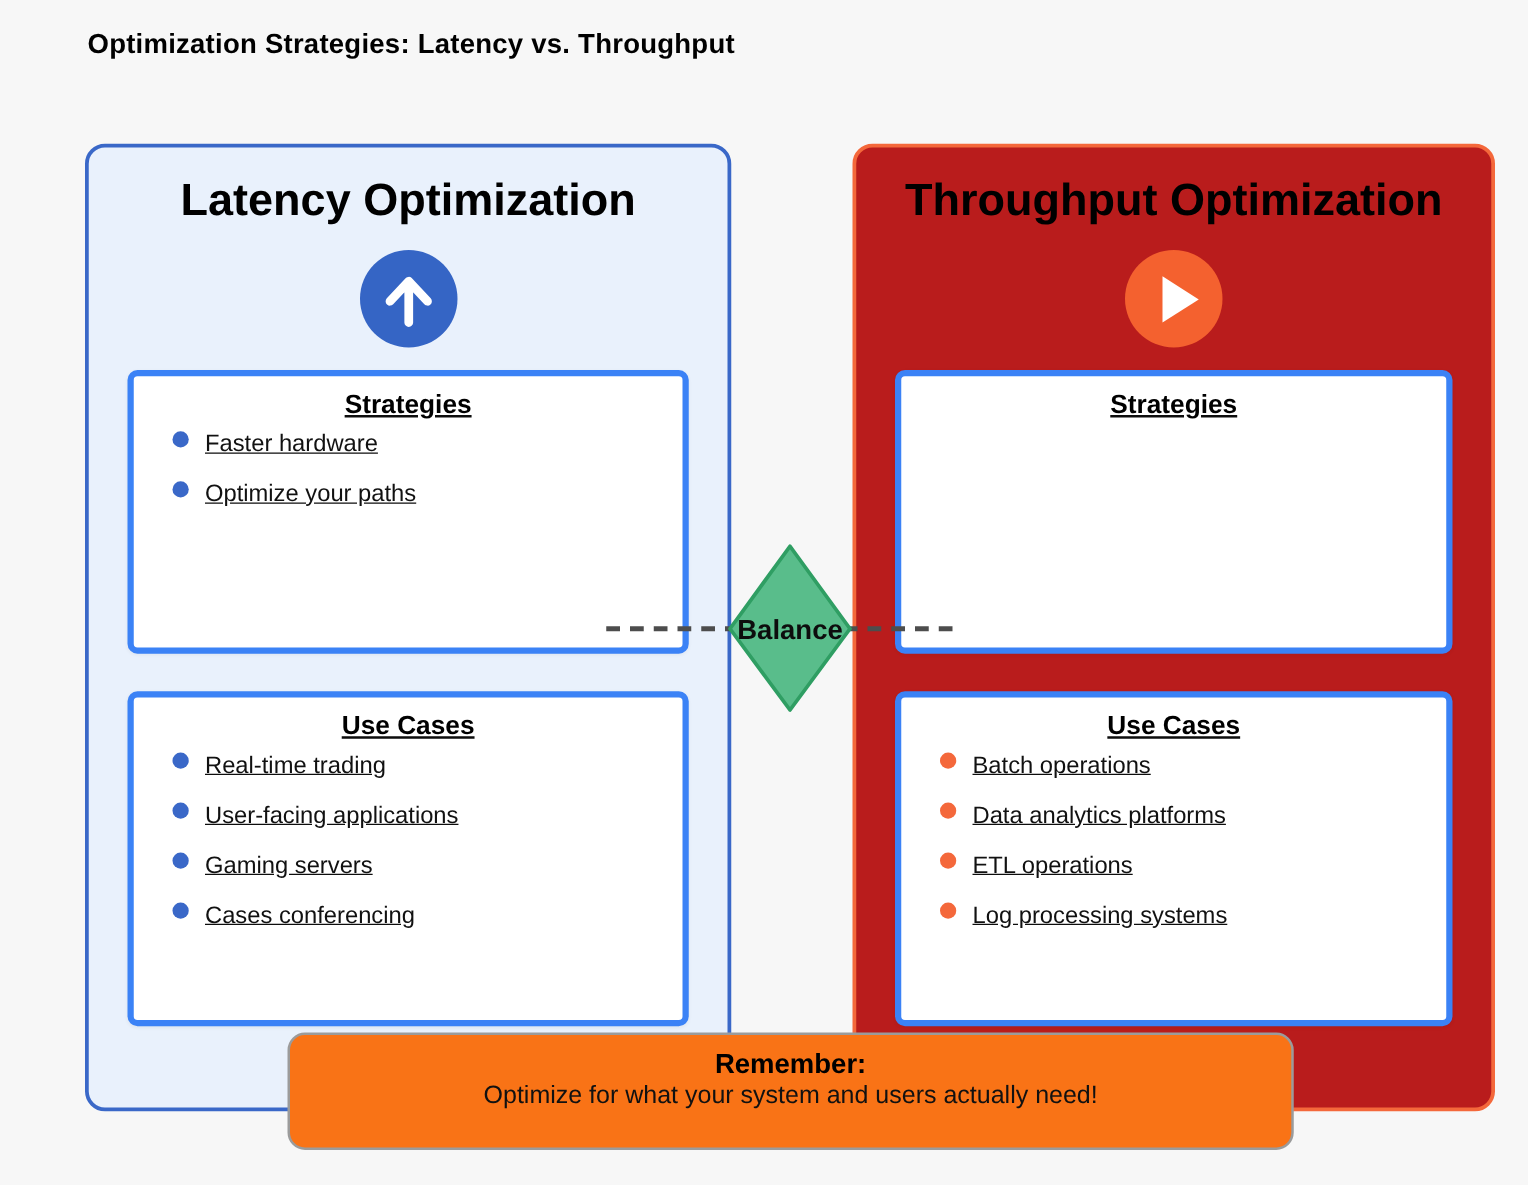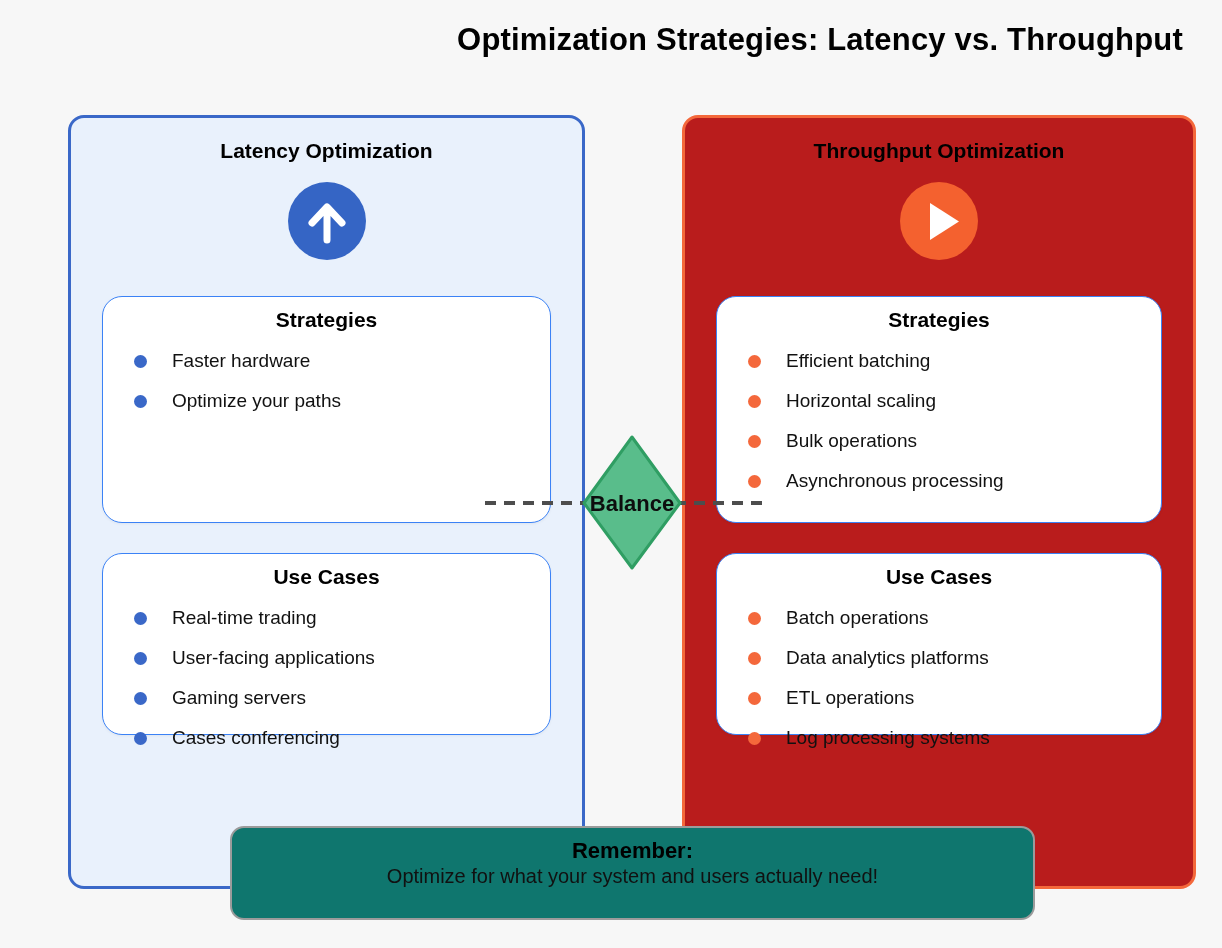--- a/index.html
+++ b/index.html
@@ -10,23 +10,23 @@
   }
   #canvas {
     position:relative;
     width:1222px;
     height:948px;
     background:#f7f7f7;
     overflow:hidden;
   }
   .main-title {
     position:absolute;
-    top:22px; left:56px; width:1127px;
-    text-align:right;
-    font-size:31px;
+    top:22px; left:70px; width:1127px;
+    text-align:left;
+    font-size:22px;
     font-weight:700;
     color:#000;
     letter-spacing:0.2px;
   }
   .panel {
     position:absolute;
     top:115px;
     height:774px;
     border-radius:16px;
     box-sizing:border-box;
@@ -37,82 +37,81 @@
     border:3px solid #3a68c8;
   }
   .panel-throughput {
     left:682px; width:514px;
     background:#b91c1c;
     border:3px solid #f4683b;
   }
   .panel-title {
     margin-top:21px;
     text-align:center;
-    font-size:21px;
+    font-size:36px;
     font-weight:700;
     color:#000;
   }
   .icon-circle {
     width:78px; height:78px;
     margin:19px auto 0;
     border-radius:50%;
     display:flex; align-items:center; justify-content:center;
   }
   .icon-circle.blue   { background:#3565c5; }
   .icon-circle.orange { background:#f4612f; }
   .card {
     position:absolute;
     left:31px; right:31px;
     background:#ffffff;
-    border:1px solid #3b82f6;
-    border-radius:20px;
+    border:5px solid #3b82f6;
+    border-radius:8px;
     box-shadow:0 1px 3px rgba(0,0,0,0.05);
     box-sizing:border-box;
+    text-decoration:underline;
   }
   .card.strategies { top:178px; height:227px; }
-  .card.usecases   { top:435px; height:182px; }
+  .card.usecases   { top:435px; height:268px; }
   .card-title {
     margin-top:11px;
     text-align:center;
     font-size:21px;
     font-weight:700;
     color:#000;
   }
   ul.items {
     list-style:none;
     margin:9px 0 0 0;
     padding:0 0 0 31px;
   }
   ul.items li {
     display:flex;
-    align-items:center;
     height:40px;
     font-size:19px;
     color:#111;
-    gap:12px;
   }
   .bullet {
     width:13px; height:13px;
     border-radius:50%;
     margin-right:13px;
     flex:none;
   }
   .bullet.blue   { background:#3a68c8; }
   .bullet.orange { background:#f4683b; }
   .connector-overlay {
     position:absolute;
     left:480px; top:430px;
     width:312px; height:146px;
     pointer-events:none;
   }
   .remember {
     position:absolute;
     left:230px; top:826px;
     width:805px; height:94px;
-    background:#0f766e;
+    background:#f97316;
     border:2px solid #9b9b9b;
     border-radius:14px;
     box-sizing:border-box;
     text-align:center;
     z-index:5;
   }
   .remember-title {
     margin-top:10px;
     font-size:22px;
     font-weight:700;
@@ -179,38 +178,20 @@
   <div class="panel panel-throughput">
     <div class="panel-title">Throughput Optimization</div>
     <div class="icon-circle orange">
       <svg width="78" height="78" viewBox="0 0 78 78">
         <polygon points="30,21 59,39.5 30,58" fill="#ffffff"></polygon>
       </svg>
     </div>
 
     <div class="card strategies">
       <div class="card-title">Strategies</div>
-      <ul class="items">
-        <li>
-            <span class="bullet orange"></span>
-            <span>Efficient batching</span>
-          </li>
-        <li>
-            <span class="bullet orange"></span>
-            <span>Horizontal scaling</span>
-          </li>
-        <li>
-            <span class="bullet orange"></span>
-            <span>Bulk operations</span>
-          </li>
-        <li>
-            <span class="bullet orange"></span>
-            <span>Asynchronous processing</span>
-          </li>
-      </ul>
     </div>
 
     <div class="card usecases">
       <div class="card-title">Use Cases</div>
       <ul class="items">
         <li>
             <span class="bullet orange"></span>
             <span>Batch operations</span>
           </li>
         <li>

